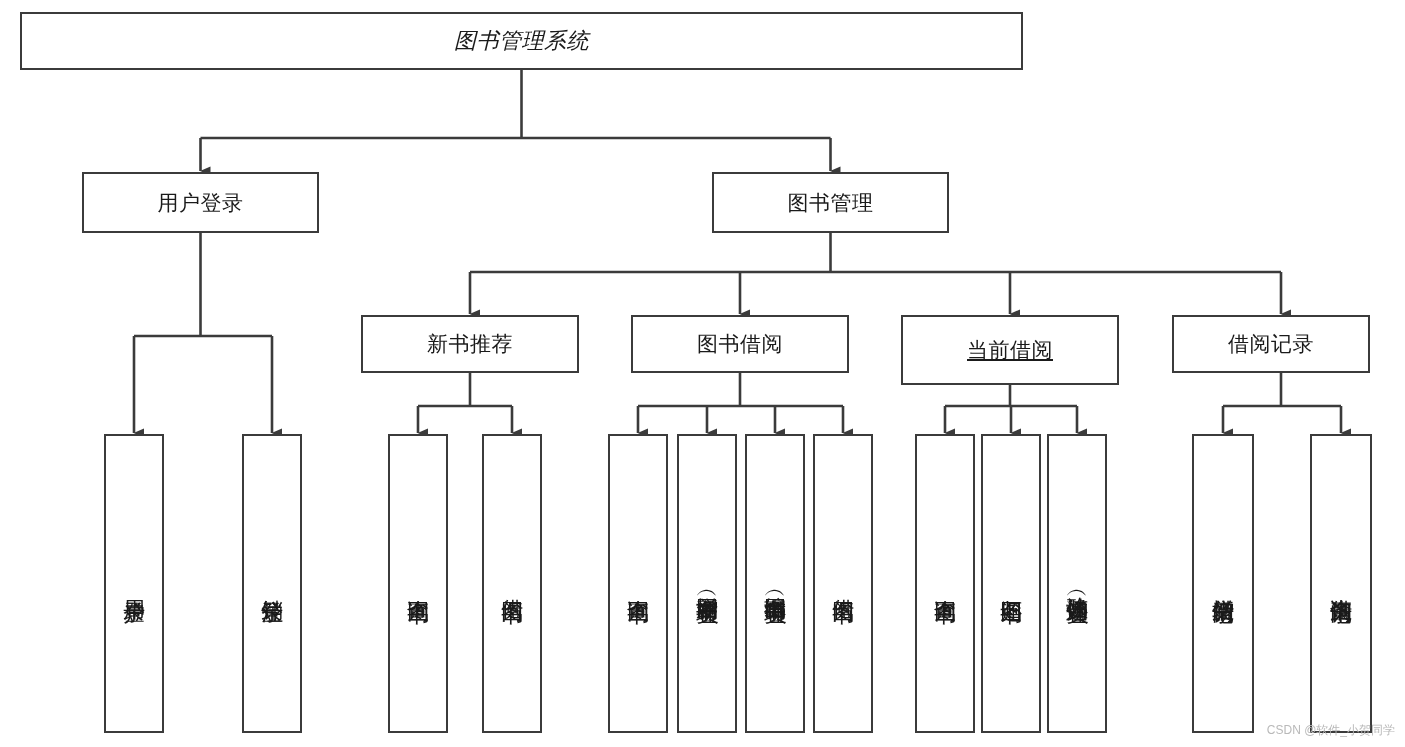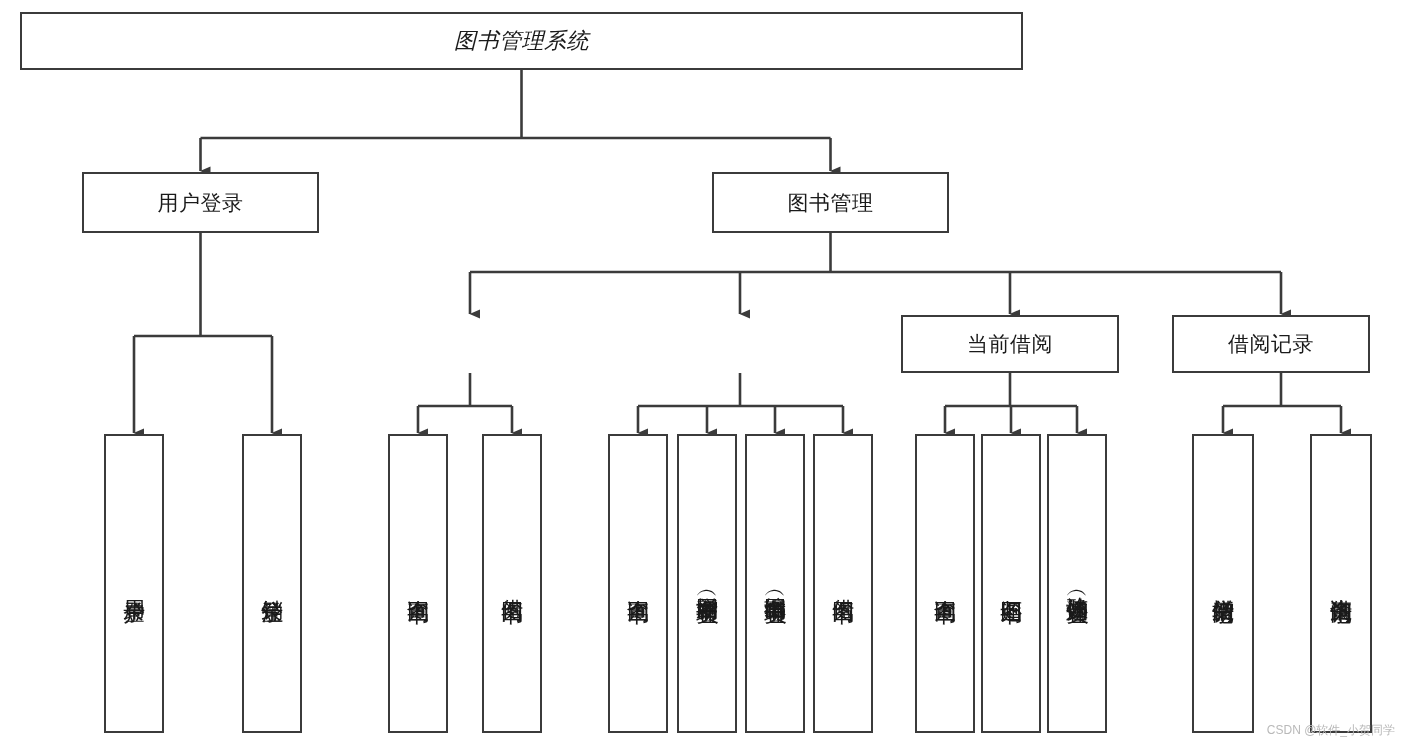--- a/index.html
+++ b/index.html
@@ -128,21 +128,27 @@
     <span class="label">图书管理系统</span>
   </div>
 
   <div class="node h" style="left: 82px; top: 172px; width: 237px; height: 61px;">
     <span class="label">用户登录</span>
   </div>
   <div class="node h" style="left: 712px; top: 172px; width: 237px; height: 61px;">
     <span class="label">图书管理</span>
   </div>
 
-  <div class="node h" style="left: 901px; top: 315px; width: 218px; height: 58px;">
+  <div class="node h" style="left: 361px; top: 315px; width: 218px; height: 58px;">
+    <span class="label">新书推荐</span>
+  </div>
+  <div class="node h" style="left: 631px; top: 315px; width: 218px; height: 58px;">
+    <span class="label">图书借阅</span>
+  </div>
+  <div class="node h" style="left: 901px; top: 315px; width: 218px; height: 70px; text-decoration: underline;">
     <span class="label">当前借阅</span>
   </div>
   <div class="node h" style="left: 1172px; top: 315px; width: 198px; height: 58px;">
     <span class="label">借阅记录</span>
   </div>
 
   <div class="node v" style="left: 104px; top: 434px; width: 60px; height: 299px;">
     <span class="label">用户登录</span>
   </div>
   <div class="node v" style="left: 242px; top: 434px; width: 60px; height: 299px;">

